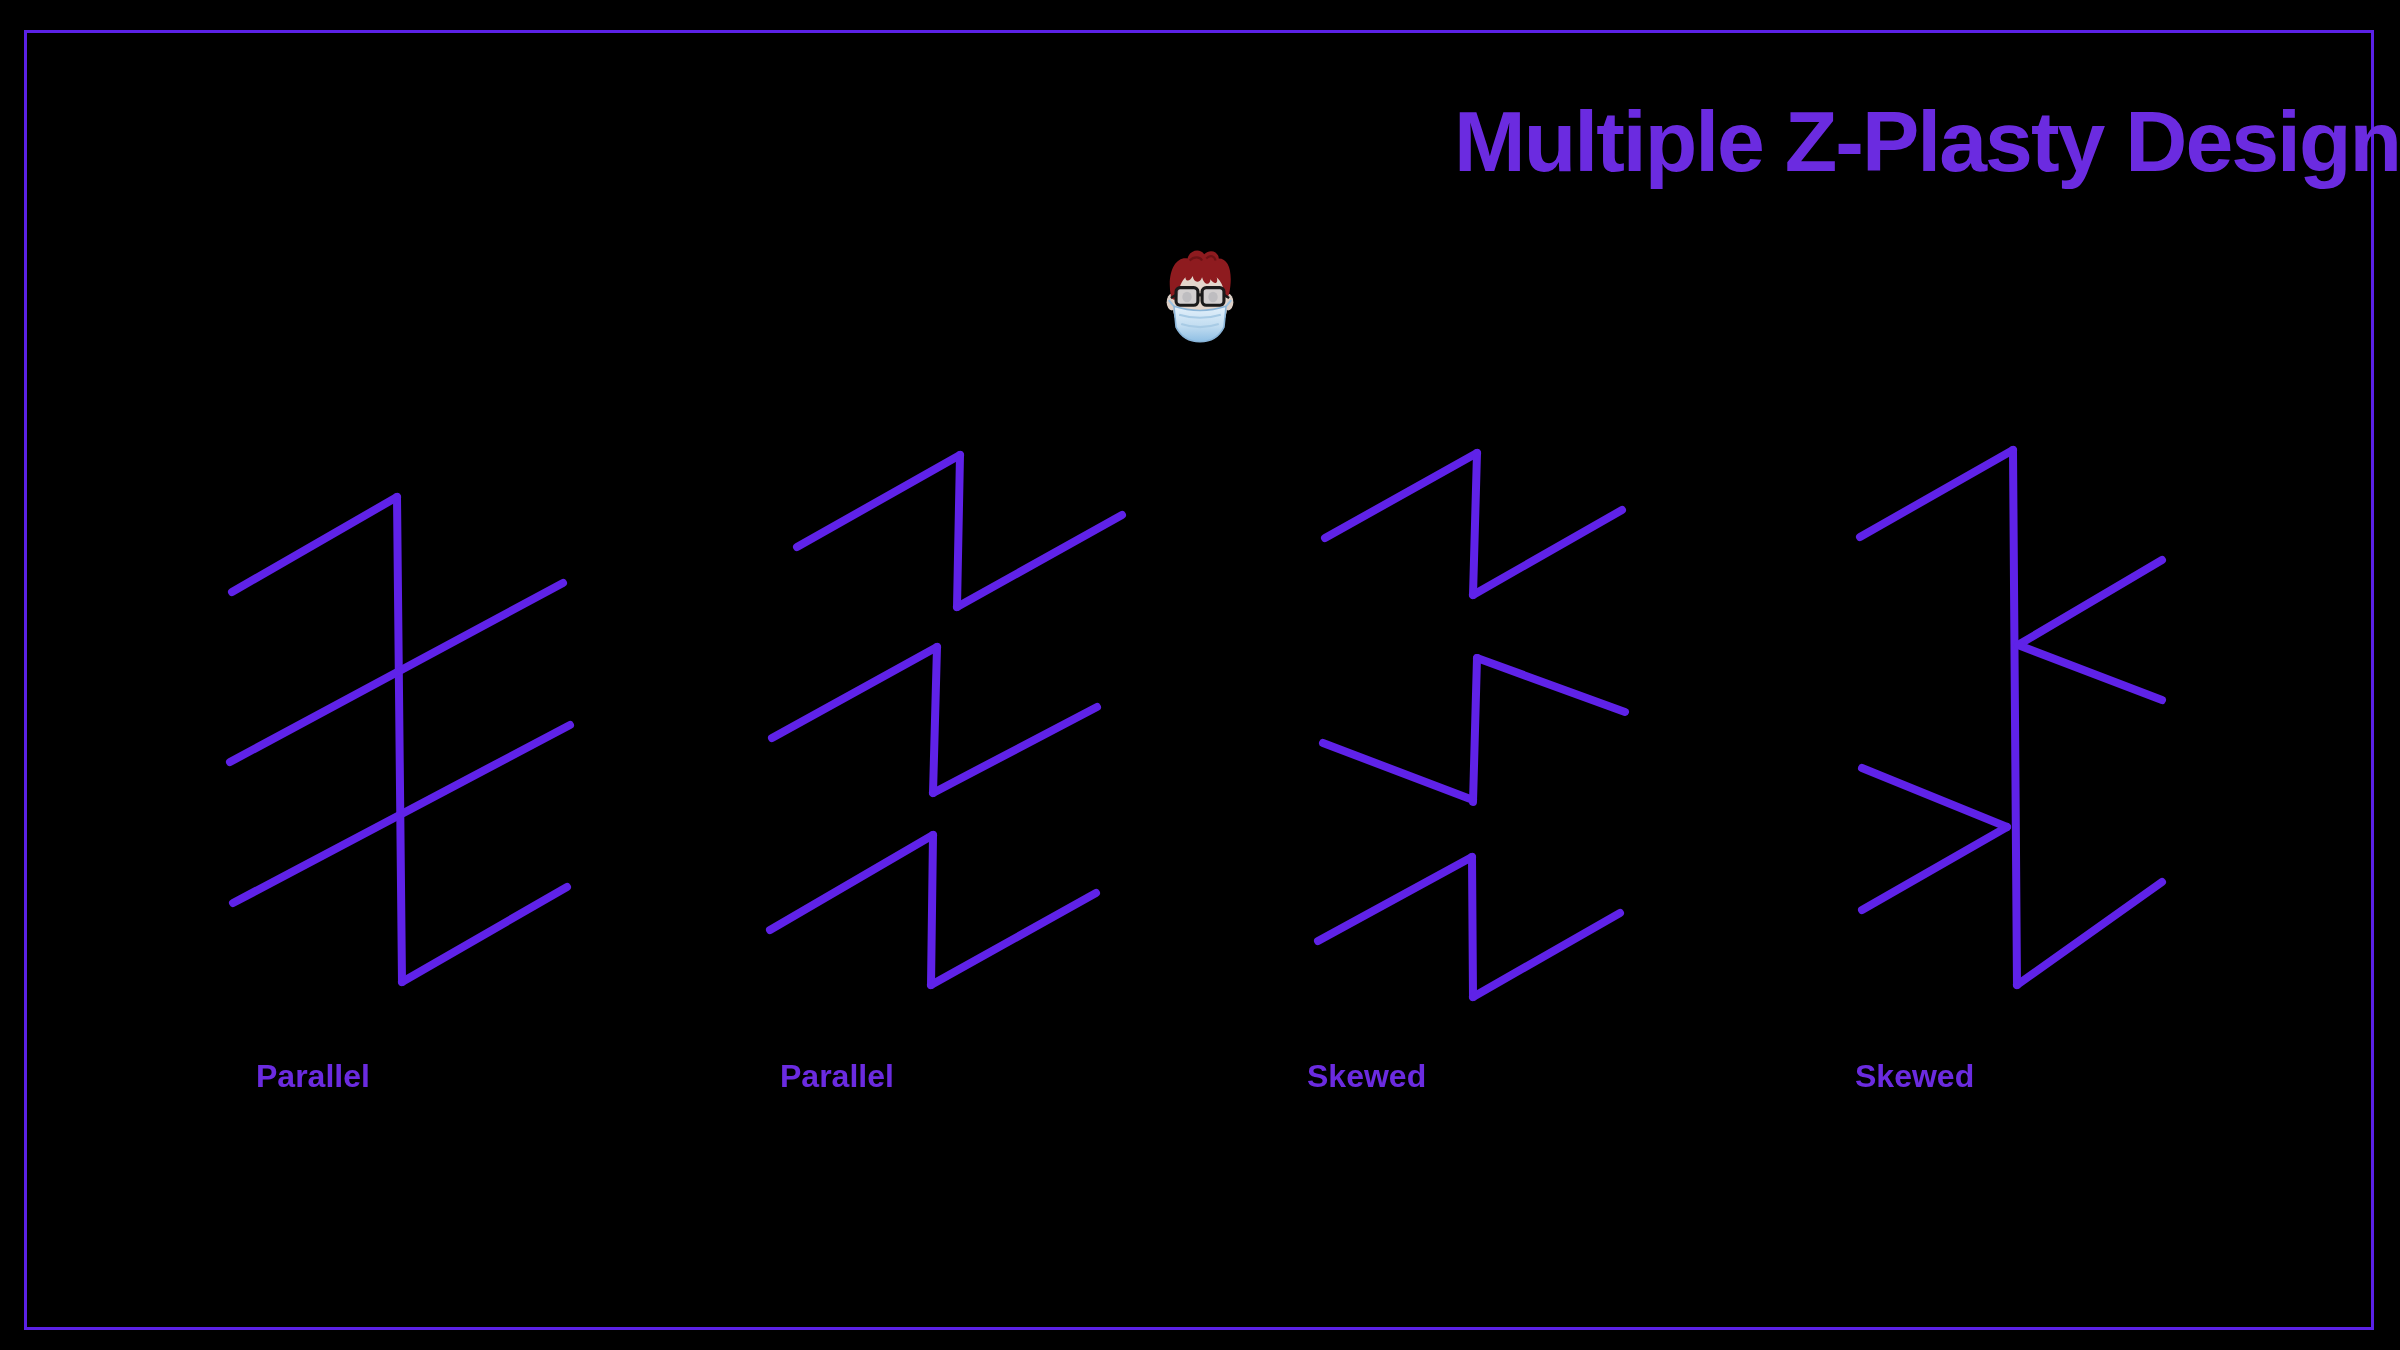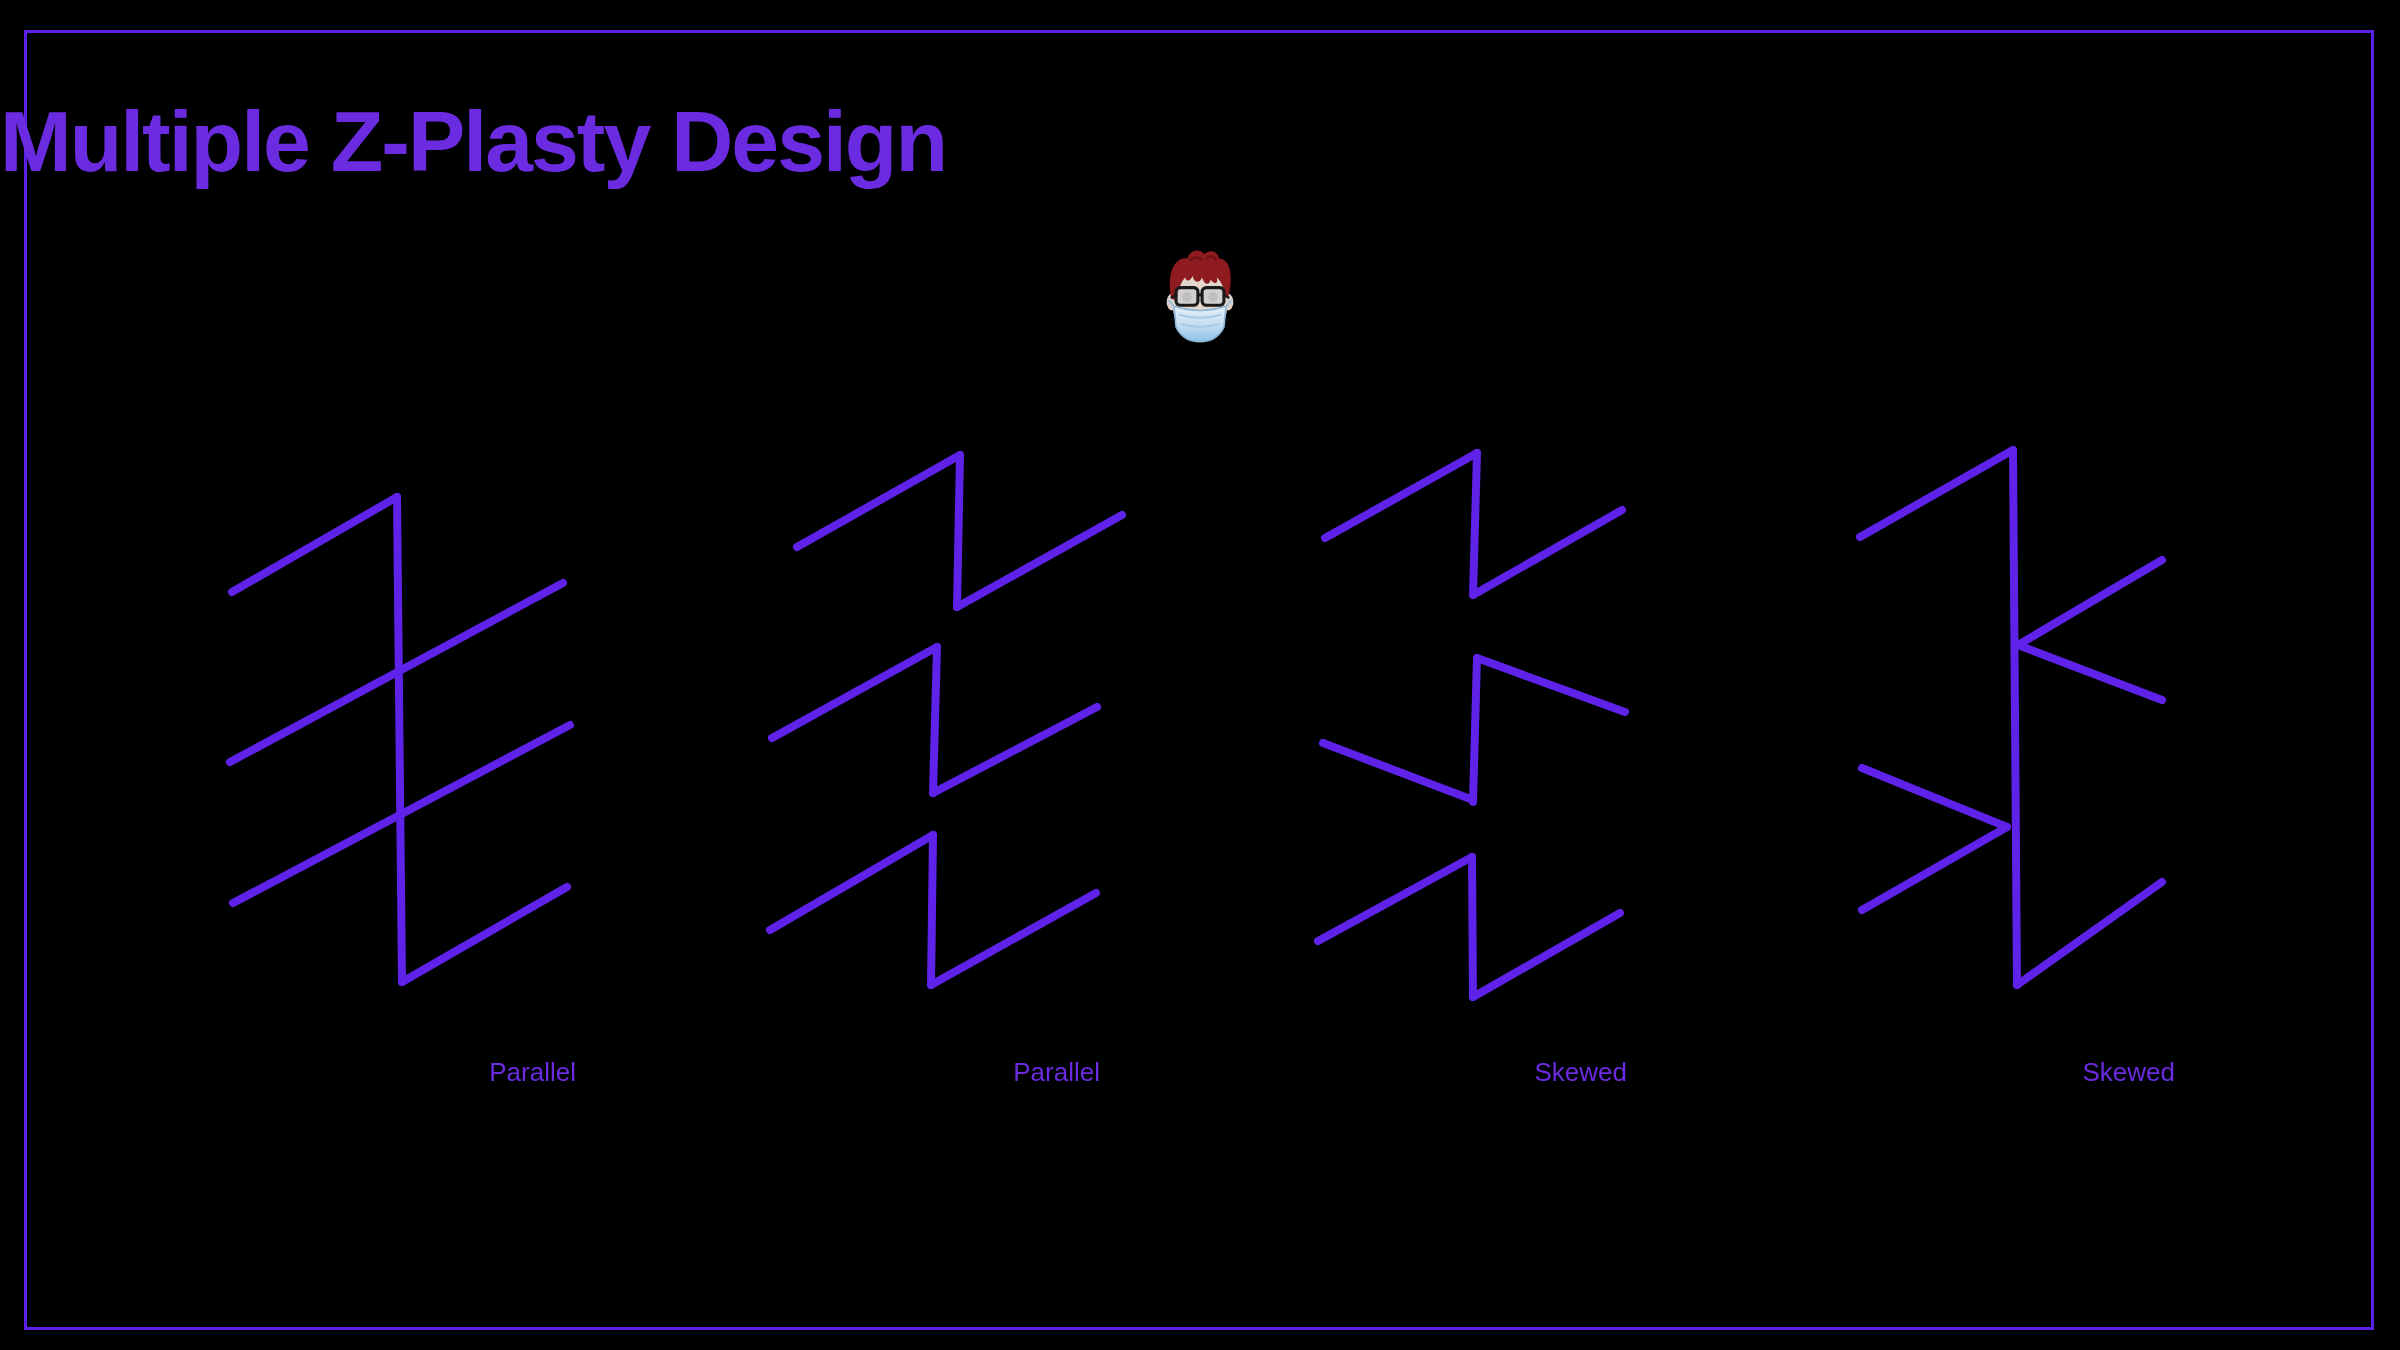--- a/index.html
+++ b/index.html
@@ -14,35 +14,35 @@
     width:2400px;height:1350px;
     position:relative;overflow:hidden;
     font-family:"Liberation Sans", sans-serif;
   }
   .frame{
     position:absolute;left:24px;top:30px;width:2350px;height:1300px;
     border:3px solid var(--border-c);
   }
   .page-title{
     position:absolute;left:0;right:0;top:98px;
-    text-align:left;
+    text-align:right;
     font-size:86px;font-weight:700;letter-spacing:-2px;
     color:var(--title-c);
     line-height:1;
   }
   .emoji{
     position:absolute;left:1158px;top:248px;width:84px;height:100px;
   }
   .diagram{
     position:absolute;left:0;top:0;width:2400px;height:1350px;
   }
   .fig-label{
     position:absolute;top:1057px;width:320px;
-    text-align:right;
-    font-size:26px;font-weight:400;
+    text-align:left;
+    font-size:32px;font-weight:700;
     color:var(--label-c);
     line-height:1.2;
   }
   #fig-label-0{left:256px;}
   #fig-label-1{left:780px;}
   #fig-label-2{left:1307px;}
   #fig-label-3{left:1855px;}
 </style>
 </head>
 <body>

